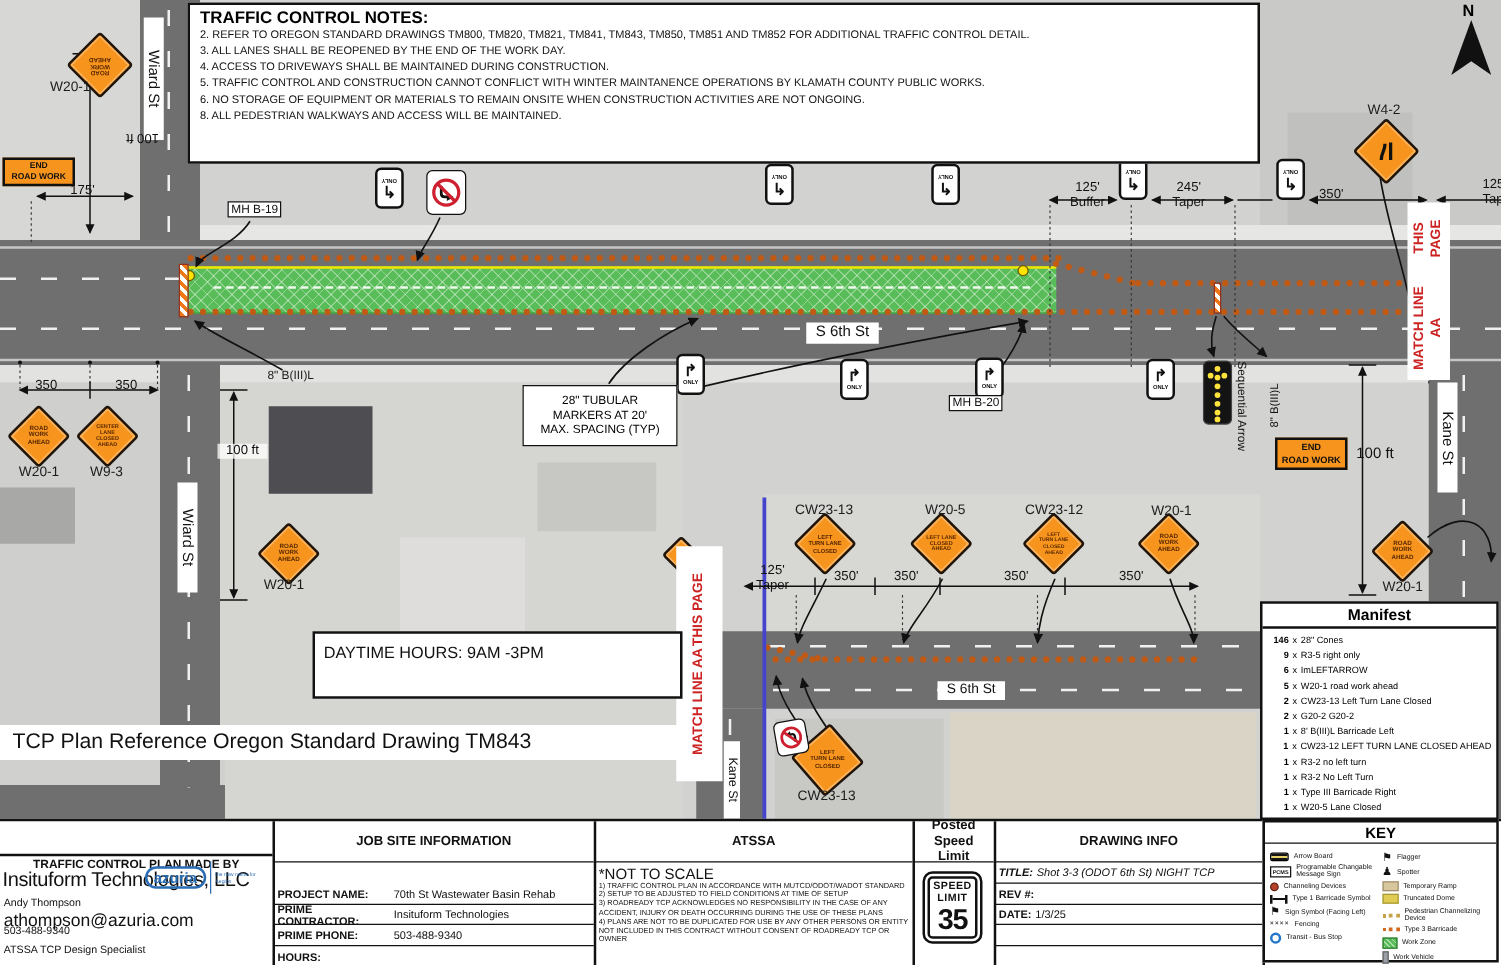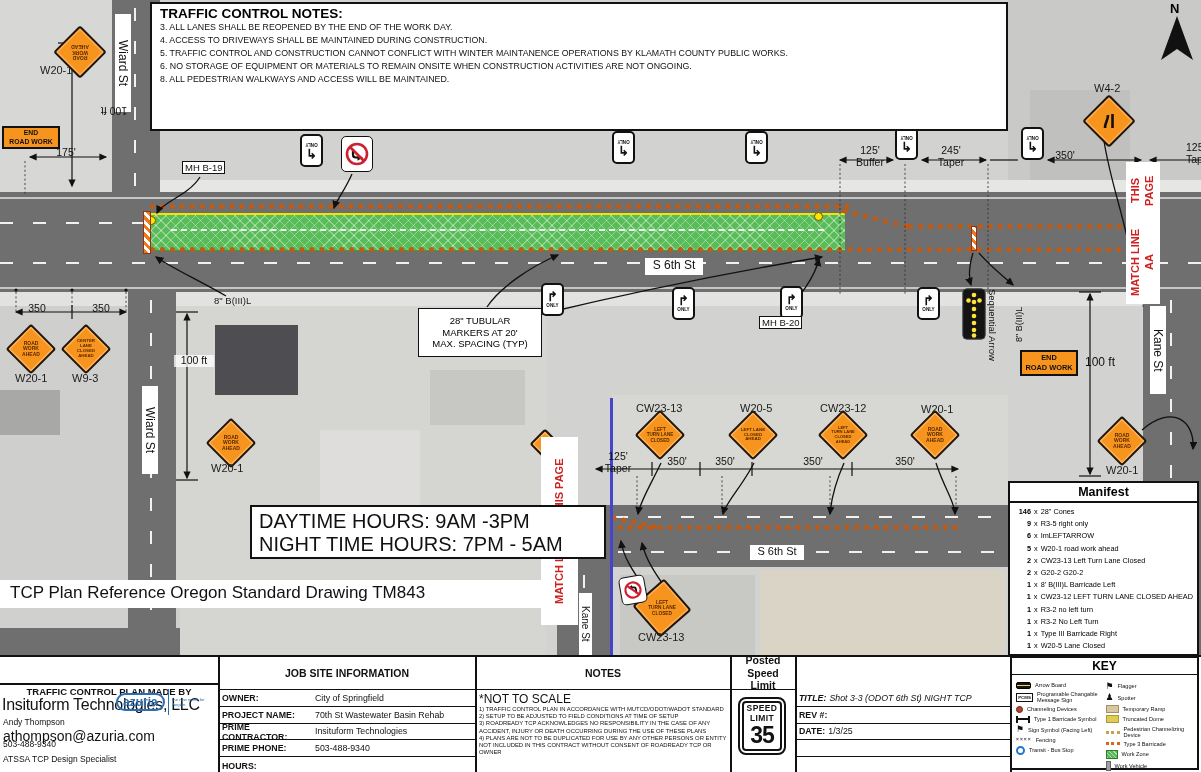--- a/index.html
+++ b/index.html
@@ -48,22 +48,22 @@
   .matchline{position:absolute;background:#fff;z-index:6;display:flex;align-items:center;justify-content:center;gap:1px;
        writing-mode:vertical-rl;transform:rotate(180deg);color:#cc2222;font-weight:bold;font-size:11px;line-height:1.25;text-align:center;}
   .vlabel{position:absolute;z-index:6;writing-mode:vertical-rl;font-size:10px;color:#111;white-space:nowrap;}
   .vlabel.up{transform:rotate(180deg);}
   
   #notesPanel{position:absolute;left:150px;top:2px;width:858px;height:129px;background:#fff;border:2px solid #111;z-index:7;padding:2px 8px;}
   #notesPanel h1{margin:0;font-size:13.5px;}
   #notesPanel div{font-size:8.8px;line-height:13px;color:#111;}
   #callout{position:absolute;left:418px;top:308px;width:124px;height:49px;background:#fff;border:1.5px solid #111;z-index:7;
        display:flex;align-items:center;justify-content:center;text-align:center;font-size:9.5px;line-height:1.25;white-space:pre-line;}
-  #hoursBox{position:absolute;left:250px;top:505px;width:356px;height:54px;background:#fff;border:2px solid #111;z-index:7;
-       font-size:20px;color:#111;padding:3px 7px;line-height:23px;}
+  #hoursBox{position:absolute;left:250px;top:505px;width:296px;height:54px;background:#fff;border:2px solid #111;z-index:7;
+       font-size:13px;color:#111;padding:3px 7px;line-height:23px;}
   #tcpBand{position:absolute;left:0;top:580px;width:547px;height:28px;background:#fff;z-index:7;font-size:17px;color:#111;padding:3px 0 0 10px;}
   #blueline{position:absolute;left:610px;top:398px;width:2.6px;height:260px;background:#4444cc;z-index:5;}
   
   .seqpanel{position:absolute;z-index:6;}
   
   #manifest{position:absolute;left:1008px;top:481px;width:191px;height:175px;background:#fff;border:2px solid #111;z-index:8;}
   #manifest .hd{font-size:12.5px;font-weight:bold;text-align:center;border-bottom:2px solid #111;padding:2px 0;}
   #manifest .rows{padding:3px 4px 0 4px;}
   #manifest .mr{display:flex;font-size:7.3px;line-height:12.2px;white-space:nowrap;}
   #manifest .q{width:17px;font-weight:bold;text-align:right;}
@@ -215,20 +215,21 @@
     <path class="ldr" d="M844,463 C833,488 831,502 830,514"></path>
     <path class="ldr" d="M936,463 C944,488 955,502 955,514"></path>
     <path class="ldr" d="M646,590 C632,570 623,556 621,541"></path>
     <path class="ldr" d="M671,596 C657,576 646,561 642,543"></path>
     <path class="ldr" d="M226,296 C200,281 172,268 156,257"></path>
     <polygon points="1177,16 1193,60 1177,49 1161,60" fill="#111"></polygon>
   </svg>
 
   <div id="notesPanel">
     <h1>TRAFFIC CONTROL NOTES:</h1>
+    <div>2.  REFER TO OREGON STANDARD DRAWINGS TM800, TM820, TM821, TM841, TM843, TM850, TM851 AND TM852 FOR ADDITIONAL TRAFFIC CONTROL DETAIL.</div>
     <div>3.  ALL LANES SHALL BE REOPENED BY THE END OF THE WORK DAY.</div>
     <div>4.  ACCESS TO DRIVEWAYS SHALL BE MAINTAINED DURING CONSTRUCTION.</div>
     <div>5.  TRAFFIC CONTROL AND CONSTRUCTION CANNOT CONFLICT WITH WINTER MAINTANENCE OPERATIONS BY KLAMATH COUNTY PUBLIC WORKS.</div>
     <div>6.  NO STORAGE OF EQUIPMENT OR MATERIALS TO REMAIN ONSITE WHEN CONSTRUCTION ACTIVITIES ARE NOT ONGOING.</div>
     <div>8.  ALL PEDESTRIAN WALKWAYS AND ACCESS WILL BE MAINTAINED.</div>
   </div>
 
   <div class="abs" style="left:1170px;top:1px;font-size:13px;font-weight:bold;z-index:6;">N</div>
 
   <div class="street" style="left:115px;top:14px;height:98px;">Wiard St</div>
@@ -434,21 +435,20 @@
           <circle cx="12" cy="28" r="2.3"></circle>
         <circle cx="12" cy="35" r="2.3"></circle>
           <circle cx="12" cy="42" r="2.3"></circle>
           <circle cx="12" cy="47.5" r="2.3"></circle>
       </g>
     </svg>
   </div>
 
   <div id="hoursBox">
     <div>DAYTIME HOURS: 9AM -3PM</div>
-    <div>NIGHT TIME HOURS: 7PM - 5AM</div>
   </div>
   <div id="tcpBand">TCP Plan Reference Oregon Standard Drawing TM843</div>
 
   <div id="manifest">
     <div class="hd">Manifest</div>
     <div class="rows">
       <div class="mr">
           <span class="q">146</span>
           <span class="x">x</span>
           <span>28" Cones</span>
@@ -528,44 +528,40 @@
       <div class="abs" style="left:3px;top:97px;font-size:8.5px;">ATSSA TCP Design Specialist</div>
       <div class="logo">
         <span class="pill">azuria</span>
         <span class="div"></span>
         <span class="tag">the new name for Aegion</span>
       </div>
     </div>
 
     <div class="abs" style="left:219px;top:0;width:256px;height:117px;">
       <div class="cellhd">JOB SITE INFORMATION</div>
-      <div class="jrow" style="top:33px;">
-          <span class="lb">OWNER:</span>
-          <span class="vl">City of Springfield</span>
-        </div>
       <div class="jrow" style="top:49.8px;">
           <span class="lb">PROJECT NAME:</span>
           <span class="vl">70th St Wastewater Basin Rehab</span>
         </div>
       <div class="jrow" style="top:66.6px;">
           <span class="lb">PRIME CONTRACTOR:</span>
           <span class="vl">Insituform Technologies</span>
         </div>
       <div class="jrow" style="top:83.4px;">
           <span class="lb">PRIME PHONE:</span>
           <span class="vl">503-488-9340</span>
         </div>
       <div class="jrow" style="top:100.2px;border-bottom:none;">
           <span class="lb">HOURS:</span>
           <span class="vl"></span>
         </div>
     </div>
 
     <div class="abs" style="left:476px;top:0;width:254px;height:117px;">
-      <div class="cellhd">NOTES</div>
+      <div class="cellhd">ATSSA</div>
       <div class="abs" style="left:3px;top:35px;font-size:12px;">*NOT TO SCALE</div>
       <div class="abs" style="left:3px;top:49px;right:3px;font-size:5.9px;line-height:7.2px;">
         <div>1) TRAFFIC CONTROL PLAN IN ACCORDANCE WITH MUTCD/ODOT/WADOT STANDARD</div>
         <div>2) SETUP TO BE ADJUSTED TO FIELD CONDITIONS AT TIME OF SETUP</div>
         <div>3) ROADREADY TCP ACKNOWLEDGES NO RESPONSIBILITY IN THE CASE OF ANY ACCIDENT, INJURY OR DEATH OCCURRING DURING THE USE OF THESE PLANS</div>
         <div>4) PLANS ARE NOT TO BE DUPLICATED FOR USE BY ANY OTHER PERSONS OR ENTITY NOT INCLUDED IN THIS CONTRACT WITHOUT CONSENT OF ROADREADY TCP OR OWNER</div>
       </div>
     </div>
 
     <div class="abs" style="left:731px;top:0;width:64px;height:117px;">
@@ -576,20 +572,21 @@
             <div class="in">
           <div class="w">SPEED</div>
           <div class="w">LIMIT</div>
           <div class="n">35</div>
         </div>
           </div>
       </div>
     </div>
 
     <div class="abs" style="left:796px;top:0;width:214px;height:117px;">
+      <div class="cellhd">DRAWING INFO</div>
       <div class="jrow" style="top:33px;font-style:italic;">
           <span class="lb" style="width:auto;">TITLE:</span>
           <span class="vl" style="padding-left:3px;">Shot 3-3 (ODOT 6th St) NIGHT TCP</span>
         </div>
       <div class="jrow" style="top:49.8px;">
           <span class="lb" style="width:auto;">REV #:</span>
           <span class="vl"></span>
         </div>
       <div class="jrow" style="top:66.6px;">
           <span class="lb" style="width:auto;">DATE:</span>

